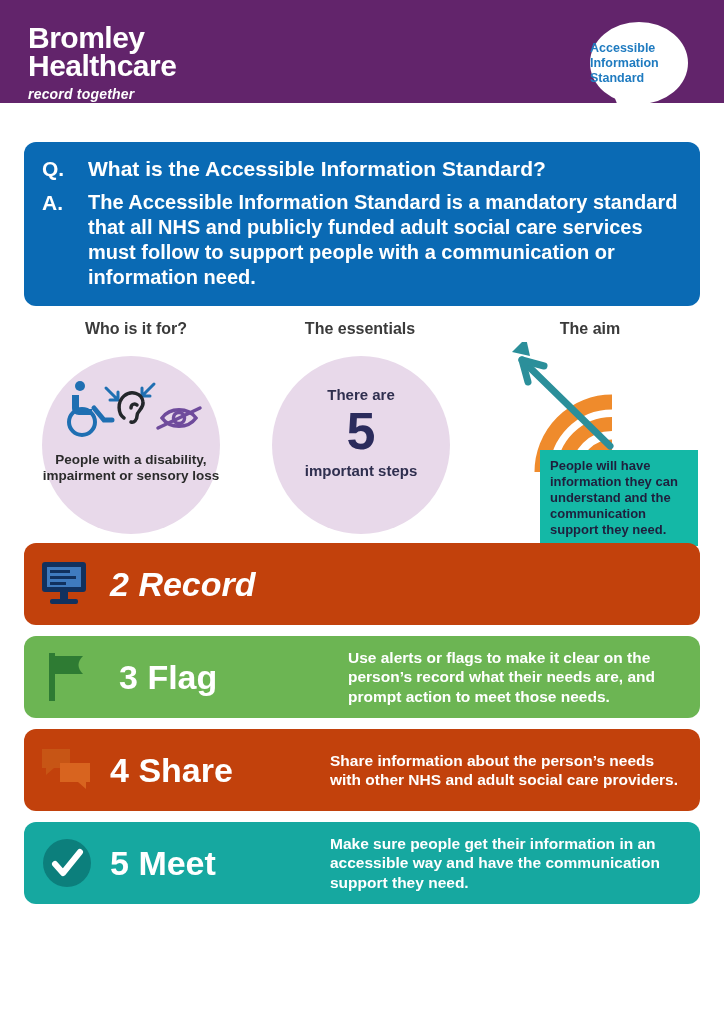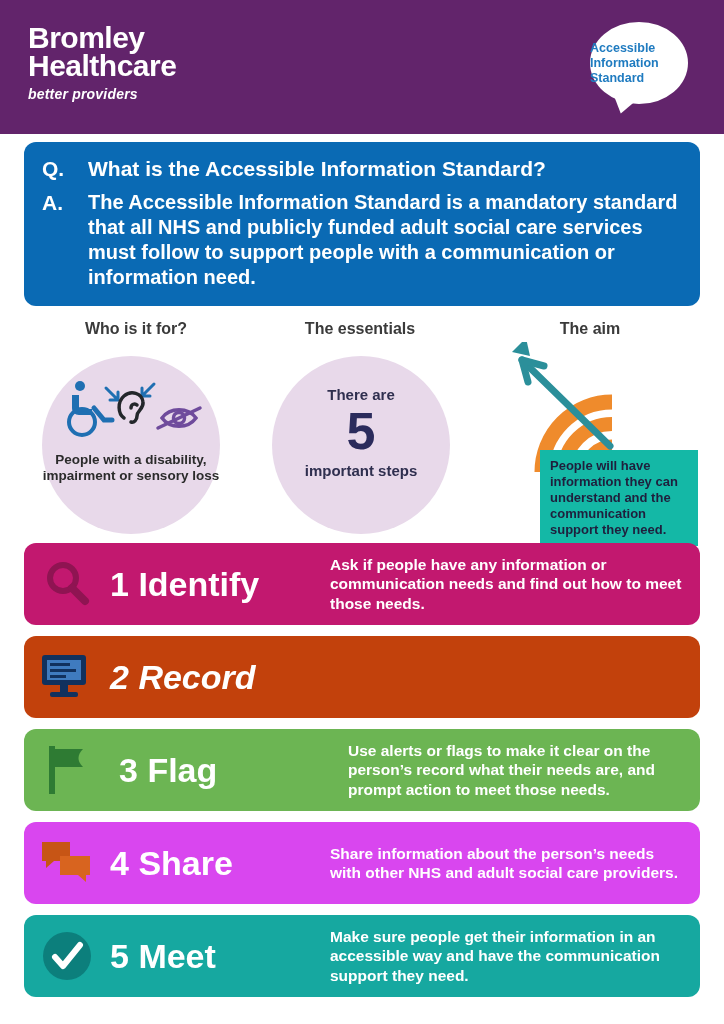--- a/index.html
+++ b/index.html
@@ -12,21 +12,21 @@
     height: 1024px;
     font-family: "Liberation Sans", sans-serif;
     position: relative;
     overflow: hidden;
   }
 
   
   .header {
     position: relative;
     width: 724px;
-    height: 134px;
+    height: 103px;
     background: #62246b;
   }
   .logo {
     position: absolute;
     left: 28px;
     top: 24px;
     color: #ffffff;
   }
   .logo-line1, .logo-line2 {
     font-size: 30px;
@@ -238,31 +238,31 @@
     flex: 1 1 auto;
     color: #ffffff;
     font-size: 15.5px;
     font-weight: bold;
     line-height: 19.5px;
     padding-right: 16px;
   }
   .s1 { background: #c2186f; }
   .s2 { background: #c2410c; font-style: italic; }
   .s3 { background: #6cb553; gap: 9px; }
-  .s4 { background: #d946ef; }
+  .s4 { background: #c2410c; }
   .s5 { background: #16a8a0; }
 </style>
 </head>
 <body>
 
 <div class="header">
   <div class="logo">
     <div class="logo-line1">Bromley</div>
     <div class="logo-line2">Healthcare</div>
-    <div class="logo-tag">better providers</div>
+    <div class="logo-tag">record together</div>
   </div>
   <div class="ais-bubble">
     <span>Accessible Information Standard</span>
   </div>
 </div>
 
 <div class="qa">
   <div class="qa-row question">
     <div class="qa-label">Q.</div>
     <div class="qa-q-text">What is the Accessible Information Standard?</div>
@@ -321,33 +321,20 @@
       <line x1="40" y1="18" x2="128" y2="104" stroke="#2b8f9a" stroke-width="7" stroke-linecap="round"></line>
       <path d="M40 18 l6 22 M40 18 l22 6" stroke="#2b8f9a" stroke-width="7" stroke-linecap="round" fill="none"></path>
       <path d="M30 10 l18 4 l-4 -18 z" fill="#2b8f9a"></path>
     </svg>
     <div class="aim-caption">People will have information they can understand and the communication support they need.</div>
   </div>
 </div>
 
 <div class="steps">
 
-  <div class="step s1">
-    <div class="step-icon">
-      <svg width="56" height="56" viewBox="0 0 56 56">
-        <circle cx="24" cy="22" r="13" fill="none" stroke="#8f1452" stroke-width="6"></circle>
-        <line x1="33" y1="32" x2="46" y2="45" stroke="#8f1452" stroke-width="8" stroke-linecap="round"></line>
-      </svg>
-    </div>
-    <div class="step-title">
-      <span>1</span>
-      <span>Identify</span>
-    </div>
-    <div class="step-desc">Ask if people have any information or communication needs and find out how to meet those needs.</div>
-  </div>
 
   <div class="step s2">
     <div class="step-icon">
       <svg width="58" height="52" viewBox="0 0 58 52">
         <rect x="4" y="4" width="44" height="30" rx="3" fill="#11315e"></rect>
         <rect x="9" y="9" width="34" height="20" fill="#3f7bbf"></rect>
         <rect x="12" y="12" width="20" height="3" fill="#11315e"></rect>
         <rect x="12" y="18" width="26" height="3" fill="#11315e"></rect>
         <rect x="12" y="24" width="16" height="3" fill="#11315e"></rect>
         <rect x="22" y="34" width="8" height="7" fill="#11315e"></rect>

